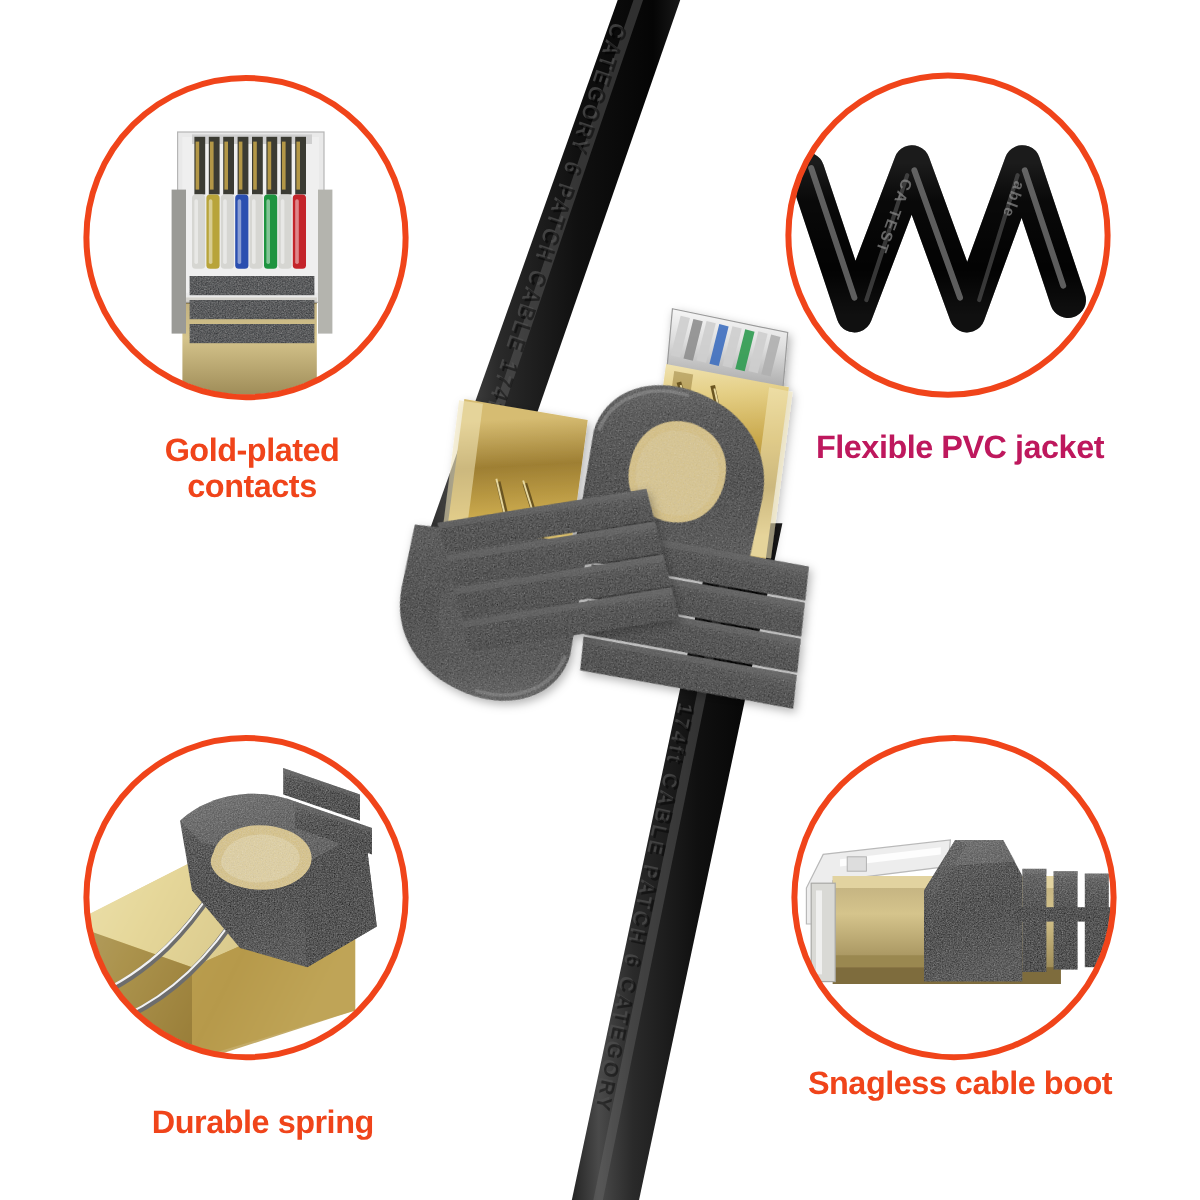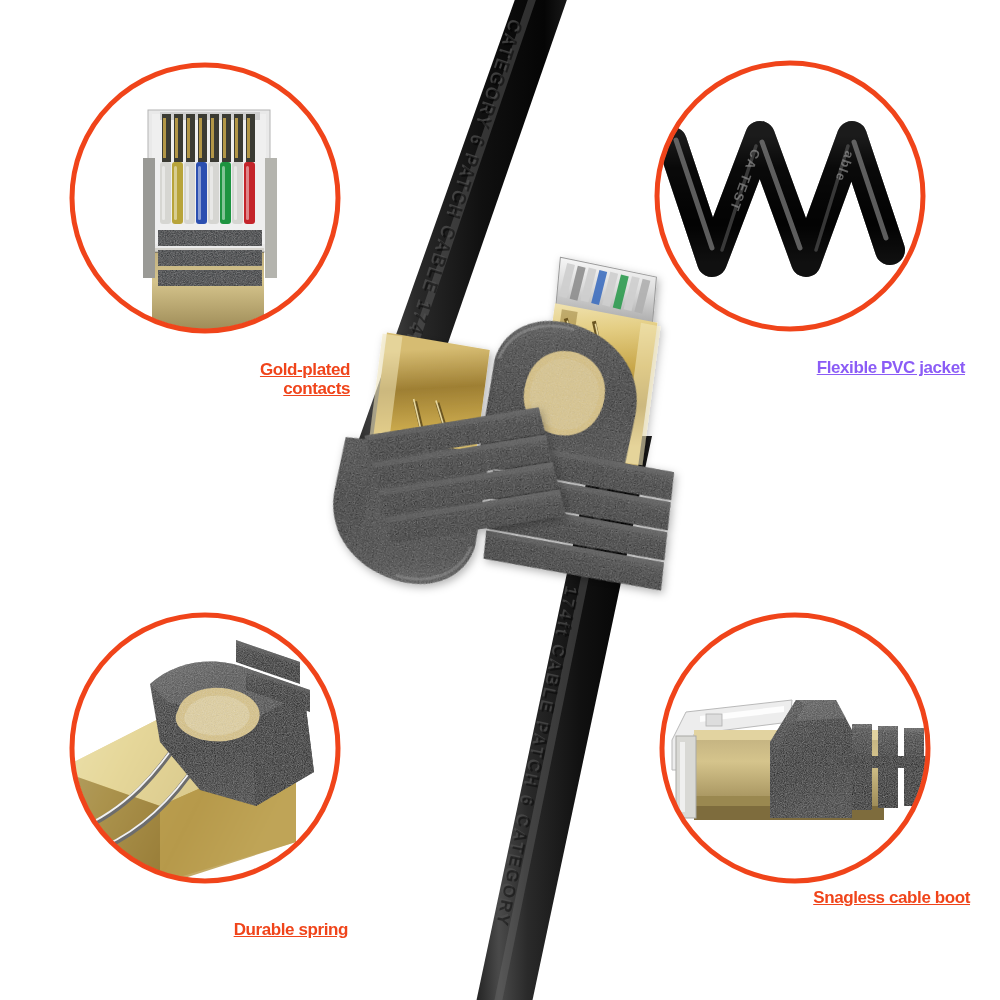--- a/index.html
+++ b/index.html
@@ -27,39 +27,38 @@
   }
   #art-layer { z-index: 2; }
   #circle-layer { z-index: 4; pointer-events: none; }
   #label-layer { z-index: 6; }
 
   .callout-label {
     position: absolute;
     color: #F0441A;
     font-family: "Liberation Sans", sans-serif;
     font-weight: bold;
-    font-size: 17px;
+    font-size: 27px;
     line-height: 1.12;
     letter-spacing: -0.4px;
     white-space: pre-line;
-    text-align: right;
-    text-decoration: underline;
+    text-align: center;
   }
   .lbl-gold {
     left: 70px;
     top: 360px;
     width: 280px;
   }
   .lbl-pvc {
     left: 635px;
     top: 358px;
     width: 330px;
   }
   .lbl-spring {
-    left: 58px;
+    left: 74px;
     top: 920px;
     width: 290px;
   }
   .lbl-boot {
     left: 630px;
     top: 888px;
     width: 340px;
   }
 </style>
 </head>
@@ -455,18 +454,18 @@
   <svg id="circle-layer" class="layer-svg" viewBox="0 0 1000 1000">
     <circle cx="205" cy="198" r="133" fill="none" stroke="#F0441A" stroke-width="5"></circle>
     <circle cx="790" cy="196" r="133" fill="none" stroke="#F0441A" stroke-width="5"></circle>
     <circle cx="205" cy="748" r="133" fill="none" stroke="#F0441A" stroke-width="5"></circle>
     <circle cx="795" cy="748" r="133" fill="none" stroke="#F0441A" stroke-width="5"></circle>
   </svg>
 
   <div id="label-layer">
     <div class="callout-label lbl-gold" style="color: rgb(240, 68, 26);">Gold-plated
 contacts</div>
-    <div class="callout-label lbl-pvc" style="color: #8b5cf6;">Flexible PVC jacket</div>
+    <div class="callout-label lbl-pvc" style="color: #be185d;">Flexible PVC jacket</div>
     <div class="callout-label lbl-spring" style="color: rgb(240, 68, 26);">Durable spring</div>
     <div class="callout-label lbl-boot" style="color: rgb(240, 68, 26);">Snagless cable boot</div>
   </div>
 
 </div>
 
 </body></html>

